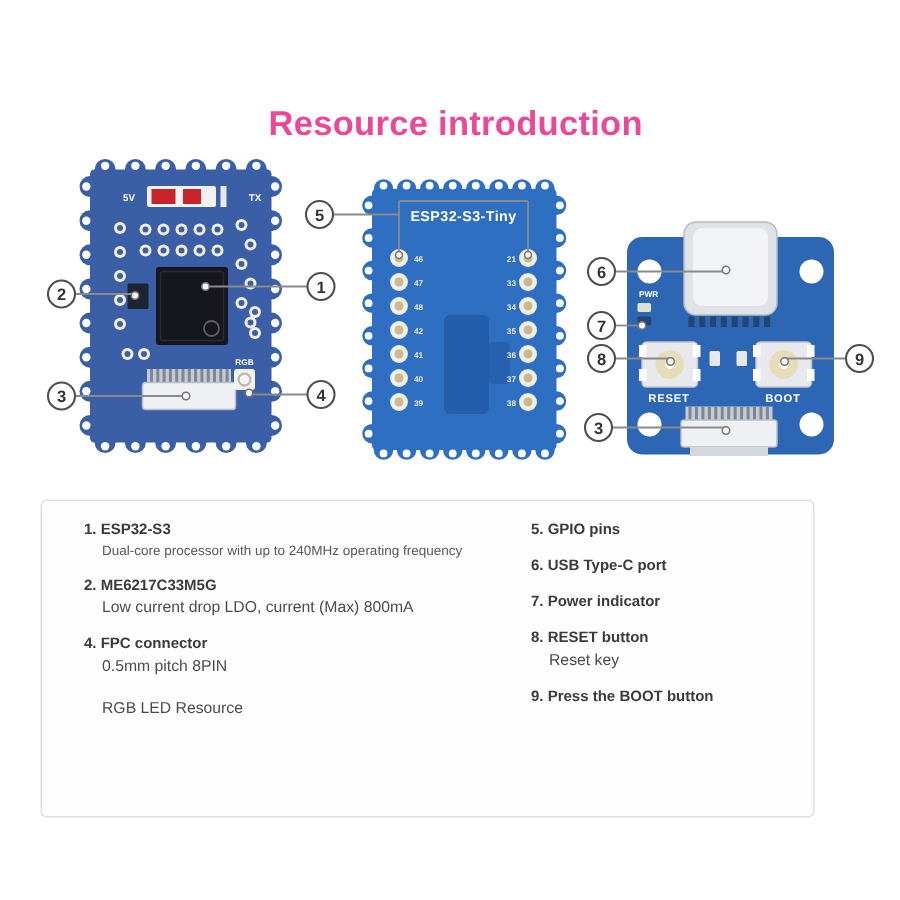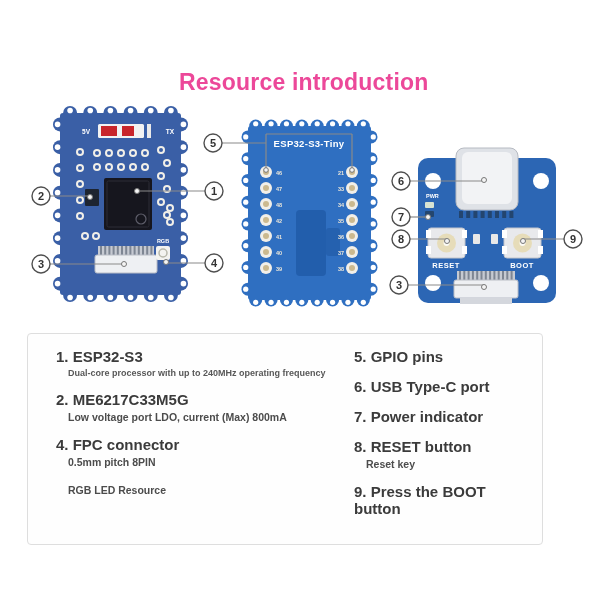--- a/index.html
+++ b/index.html
@@ -7,22 +7,22 @@
        font-family:"Liberation Sans", sans-serif; overflow:hidden;}
   .page-title{position:absolute;left:154px;top:54px;font-size:23px;font-weight:700;
        color:#ec4899;letter-spacing:.2px;margin-left:25px;}
   svg{position:absolute;left:0;top:0;}
   svg text{font-family:"Liberation Sans", sans-serif;}
   .legend-box{position:absolute;left:27px;top:333px;width:516px;height:212px;
        border:1px solid #dedede;border-radius:4px;background:#fefefe;box-sizing:border-box;}
   .legend-col{position:absolute;top:14px;display:flex;flex-direction:column;gap:13px;}
   .legend-col.left{left:28px;width:290px;}
   .legend-col.right{left:326px;width:180px;}
-  .legend-head{font-size:15px;font-weight:700;color:#3b3b3b;}
-  .legend-desc{font-size:10.5px;color:#4c4c4c;margin-top:3px;margin-left:12px;font-weight:bold;}
+  .legend-head{font-size:10px;font-weight:700;color:#3b3b3b;}
+  .legend-desc{font-size:10.5px;color:#4c4c4c;margin-top:3px;margin-left:12px;}
   .legend-col.left .legend-item:first-child .legend-desc{font-size:9px;color:#585858;}
   .legend-desc:empty{display:none;}
   .co-circle{fill:#ffffff;stroke:#4f4f4f;stroke-width:1.4;}
   .co-num{font-size:11px;font-weight:700;fill:#333;text-anchor:middle;}
   .lead{stroke:#8a8a8a;stroke-width:1.2;fill:none;}
   .dot{fill:#f5f5f5;stroke:#777;stroke-width:1;}
 </style>
 </head>
 <body>
 
@@ -442,21 +442,21 @@
 
 <div class="legend-box">
   <div class="legend-col left">
 
   <div class="legend-item">
       <div class="legend-head">1. ESP32-S3</div>
       <div class="legend-desc">Dual-core processor with up to 240MHz operating frequency</div>
     </div>
       <div class="legend-item">
       <div class="legend-head">2. ME6217C33M5G</div>
-      <div class="legend-desc">Low voltage port LDO, current (Max) 800mA</div>
+      <div class="legend-desc">Low current drop LDO, current (Max) 800mA</div>
     </div>
       <div class="legend-item">
       <div class="legend-head">4. FPC connector</div>
       <div class="legend-desc">0.5mm pitch 8PIN</div>
     </div>
       <div class="legend-item">
       <div class="legend-desc">RGB LED Resource</div>
     </div>
     </div>
   <div class="legend-col right">

